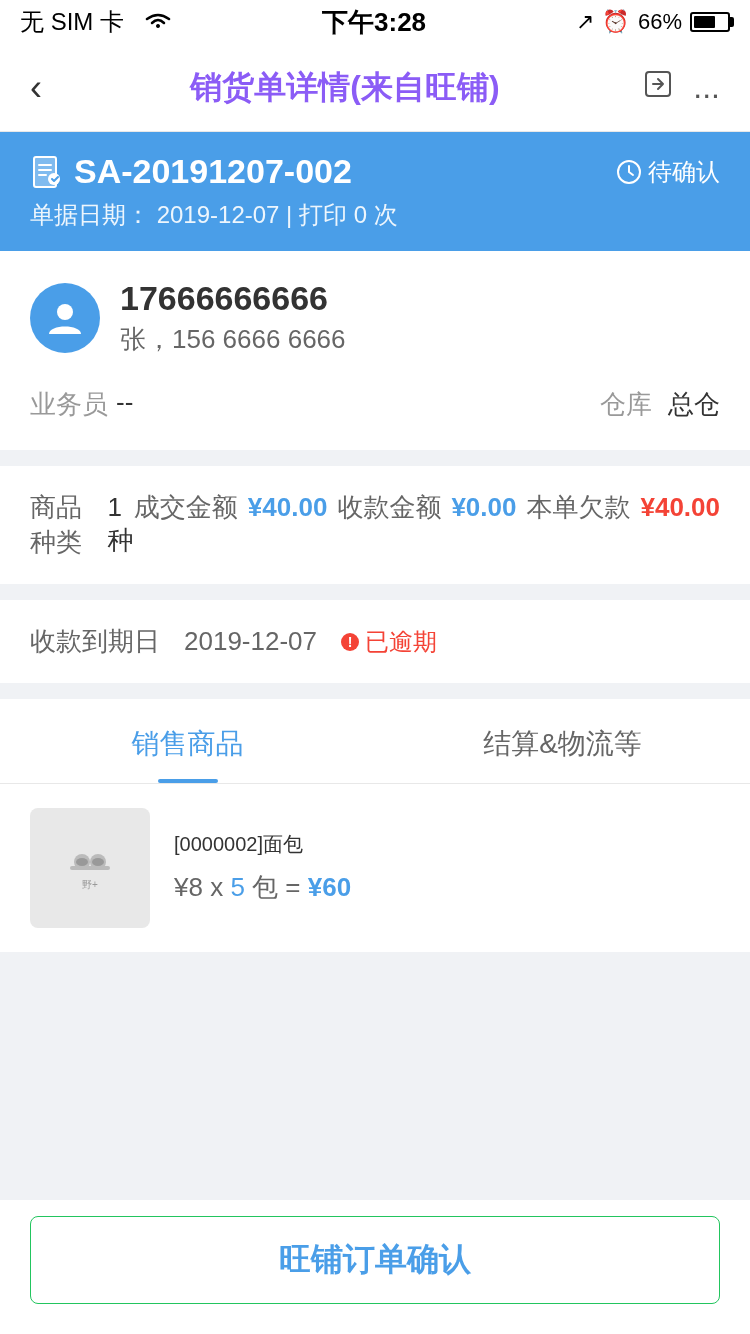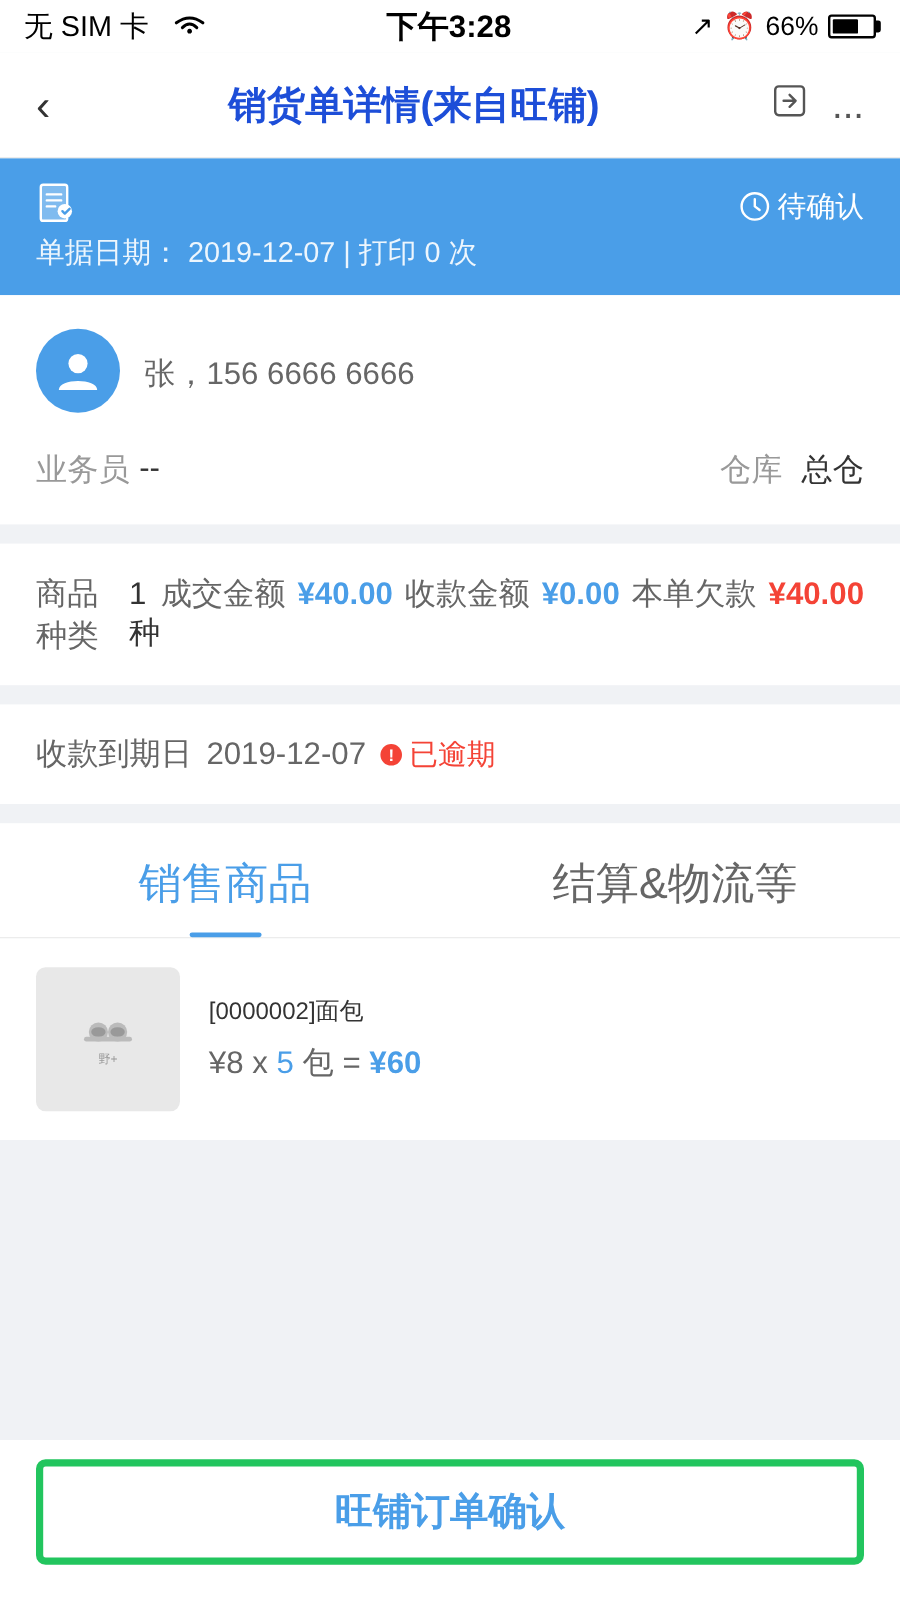--- a/index.html
+++ b/index.html
@@ -83,21 +83,21 @@
     }
     .nav-back {
       font-size: 36px;
       color: #333;
       cursor: pointer;
       width: 60px;
     }
     .nav-title {
       font-size: 32px;
       font-weight: 600;
-      color: #1d4ed8;
+      color: #8b5cf6;
       flex: 1;
       text-align: center;
     }
     .nav-actions {
       display: flex;
       align-items: center;
       gap: 20px;
       width: 120px;
       justify-content: flex-end;
     }
@@ -233,21 +233,21 @@
       color: #f44336;
     }
 
     
     .due-card {
       background: #fff;
       padding: 24px 30px;
       margin-bottom: 16px;
       display: flex;
       align-items: center;
-      gap: 12px;
+      gap: 24px;
       font-size: 26px;
       color: #666;
     }
     .overdue-badge {
       background: transparent;
       color: #f44336;
       font-size: 24px;
       display: flex;
       align-items: center;
       gap: 6px;
@@ -269,21 +269,21 @@
     .tabs-bar {
       background: #fff;
       display: flex;
       border-bottom: 1px solid #e8e8e8;
       margin-bottom: 0;
     }
     .tab-item {
       flex: 1;
       text-align: center;
       padding: 26px 0 20px;
-      font-size: 36px;
+      font-size: 28px;
       color: #666;
       cursor: pointer;
       position: relative;
     }
     .tab-item.active {
       color: #4A9EE8;
     }
     .tab-item.active::after {
       content: '';
       position: absolute;
@@ -348,21 +348,21 @@
       position: fixed;
       bottom: 0;
       left: 0;
       width: 750px;
       padding: 16px 30px 30px;
       background: #fff;
     }
     .confirm-btn {
       width: 100%;
       height: 88px;
-      border: 6px solid #22c55e;
+      border: 1px solid #22c55e;
       border-radius: 8px;
       background: #fff;
       color: #4A9EE8;
       font-size: 32px;
       font-weight: 600;
       display: flex;
       align-items: center;
       justify-content: center;
       cursor: pointer;
     }
@@ -406,20 +406,21 @@
 
 <div class="order-header">
   <div>
     <div class="order-id">
       <svg width="34" height="34" viewBox="0 0 34 34" fill="none">
         <rect x="4" y="2" width="22" height="30" rx="2" fill="rgba(255,255,255,0.3)" stroke="white" stroke-width="2"></rect>
         <path d="M9 10 H21 M9 15 H21 M9 20 H16" stroke="white" stroke-width="2" stroke-linecap="round"></path>
         <rect x="18" y="18" width="12" height="12" rx="6" fill="white"></rect>
         <path d="M22 24 L24 26 L28 22" stroke="#4A9EE8" stroke-width="2" stroke-linecap="round" stroke-linejoin="round"></path>
       </svg>
+      <span>SA-20191207-002</span>
     </div>
     <div class="order-date-line">
       <span>单据日期：</span>
       <span>2019-12-07</span>
       <span>| 打印 0 次</span>
     </div>
   </div>
   <div class="order-status">
     <svg width="26" height="26" viewBox="0 0 26 26" fill="none">
       <circle cx="13" cy="13" r="11" stroke="white" stroke-width="2"></circle>
@@ -431,20 +432,21 @@
 
 <div class="customer-card">
   <div class="customer-row">
     <div class="avatar">
       <svg width="40" height="40" viewBox="0 0 40 40" fill="none">
         <circle cx="20" cy="14" r="8" fill="white"></circle>
         <path d="M4 36 C4 26 36 26 36 36" fill="white"></path>
       </svg>
     </div>
     <div>
+      <div class="customer-phone">17666666666</div>
       <div class="customer-info">张，156 6666 6666</div>
     </div>
   </div>
   <div class="meta-row">
     <span class="meta-label">业务员</span>
     <span class="meta-value">--</span>
     <span class="meta-sep"></span>
     <span class="meta-label">仓库</span>
     <span class="meta-value" style="margin-left:8px;">总仓</span>
   </div>

